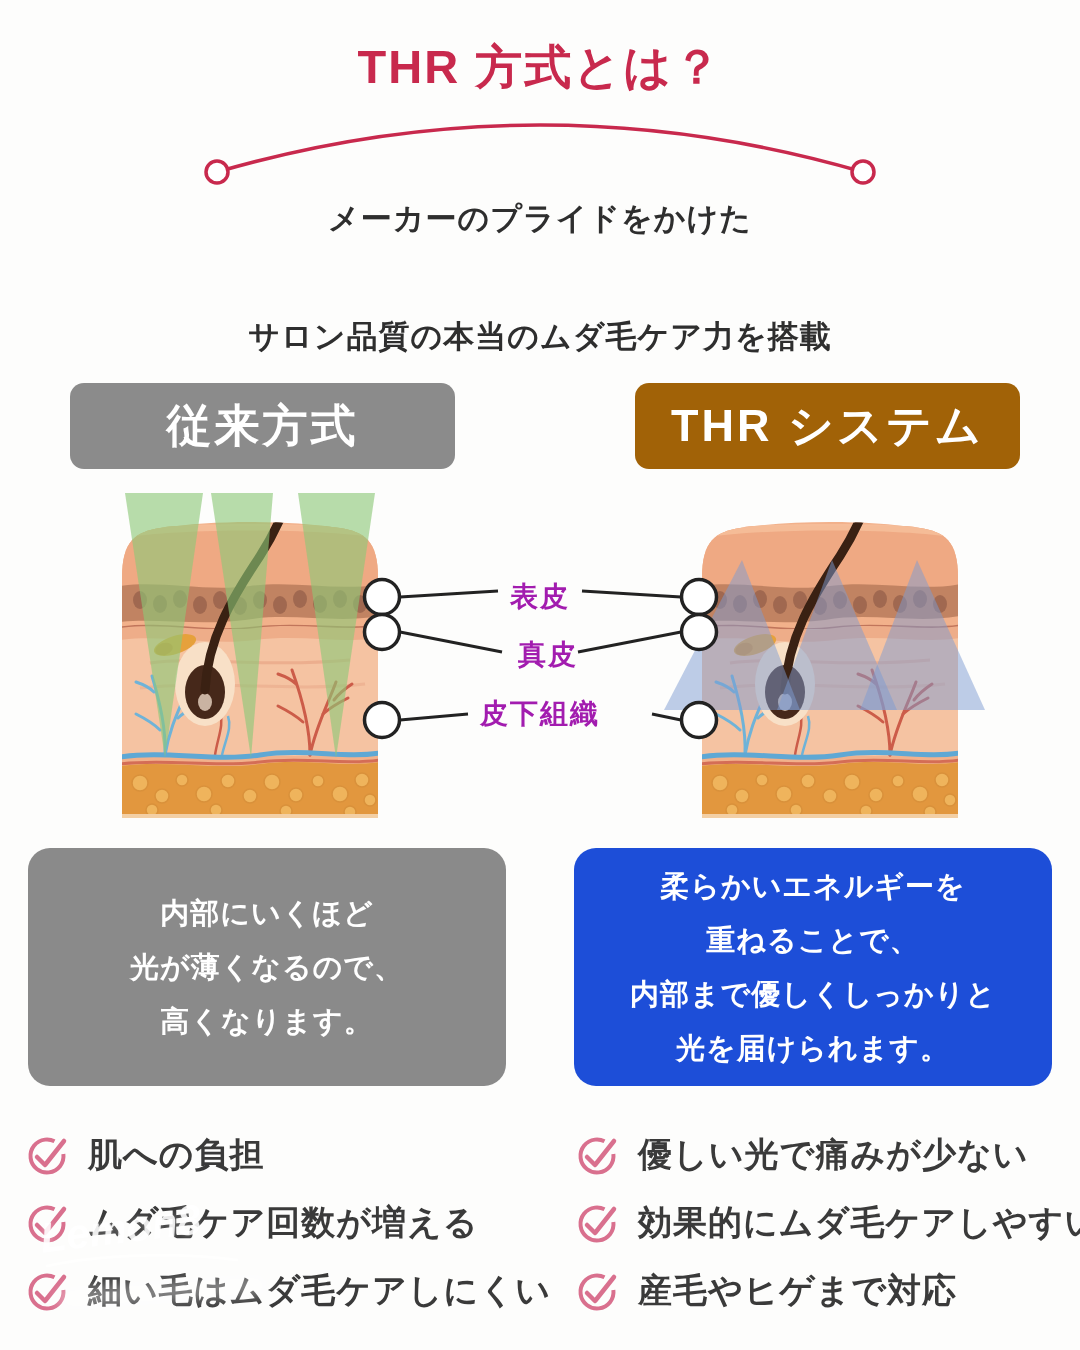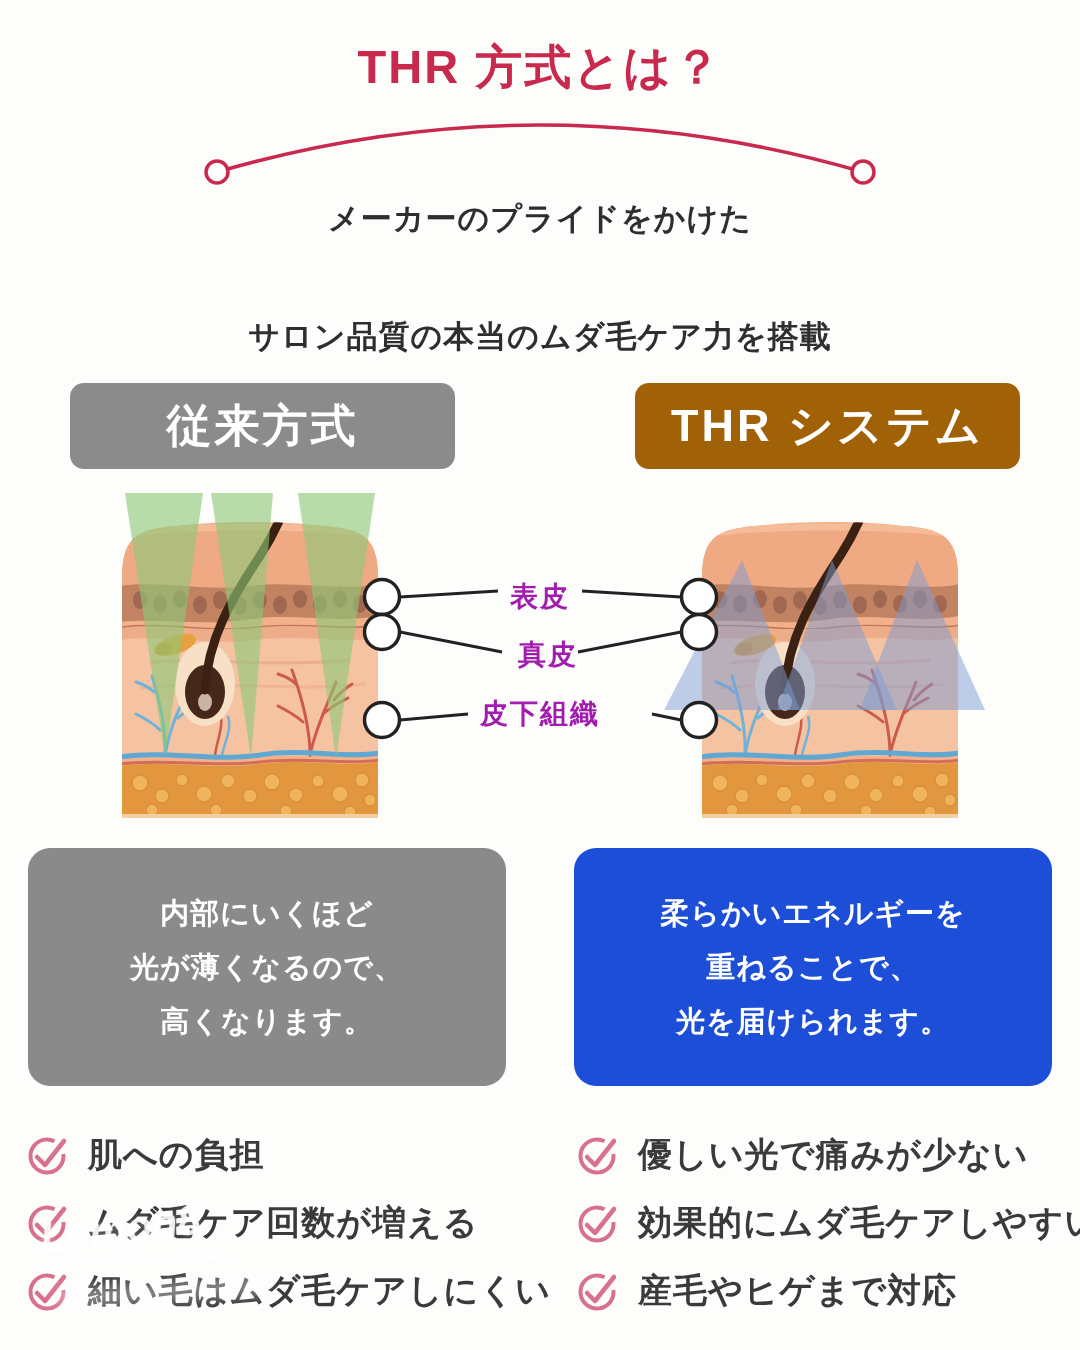--- a/index.html
+++ b/index.html
@@ -221,20 +221,21 @@
   <div class="skin-label" style="top:714px;">皮下組織</div>
 
   <div class="desc-box gray">
     <div class="desc-line">内部にいくほど</div>
     <div class="desc-line">光が薄くなるので、</div>
     <div class="desc-line">高くなります。</div>
   </div>
   <div class="desc-box red">
     <div class="desc-line">柔らかいエネルギーを</div>
     <div class="desc-line">重ねることで、</div>
+    <div class="desc-line">内部まで優しくしっかりと</div>
     <div class="desc-line">光を届けられます。</div>
   </div>
 
   <div class="check-row col-l row-1">
     <svg class="ic" viewBox="0 0 48 48">
         <circle cx="23" cy="26" r="16.5" fill="none" stroke="#d9708e" stroke-width="4" stroke-dasharray="87 19.8" transform="rotate(-7 23 26)"></circle>
         <path d="M13,27 L21,35 L40,11" fill="none" stroke="#d9708e" stroke-width="4.5" stroke-linecap="round" stroke-linejoin="round"></path>
       </svg>
     <span class="txt">肌への負担</span>
   </div>

